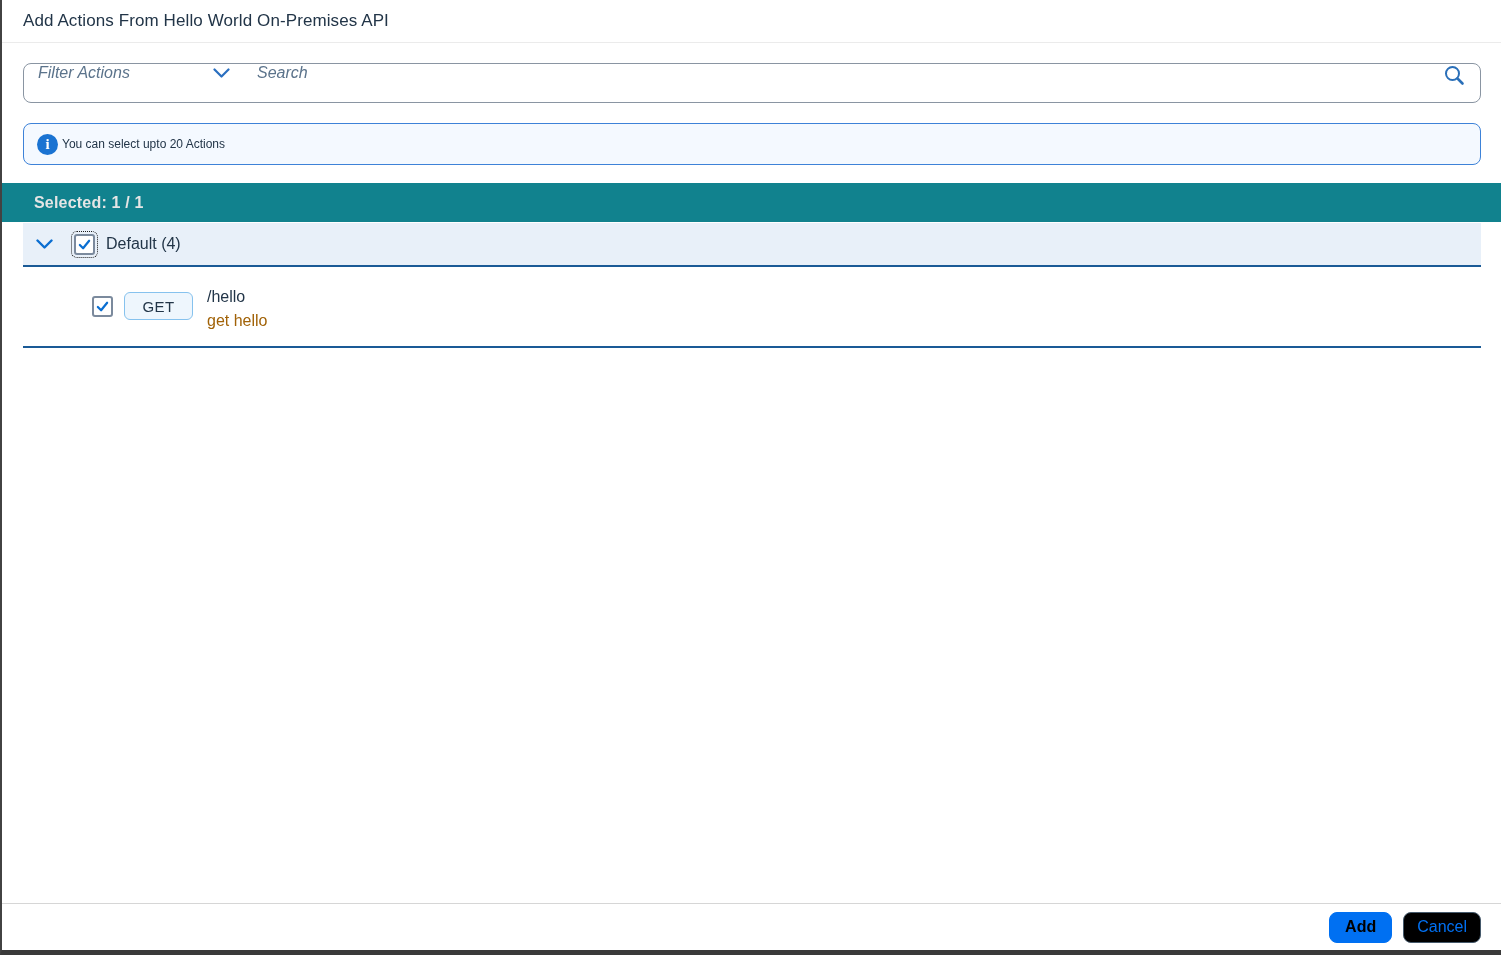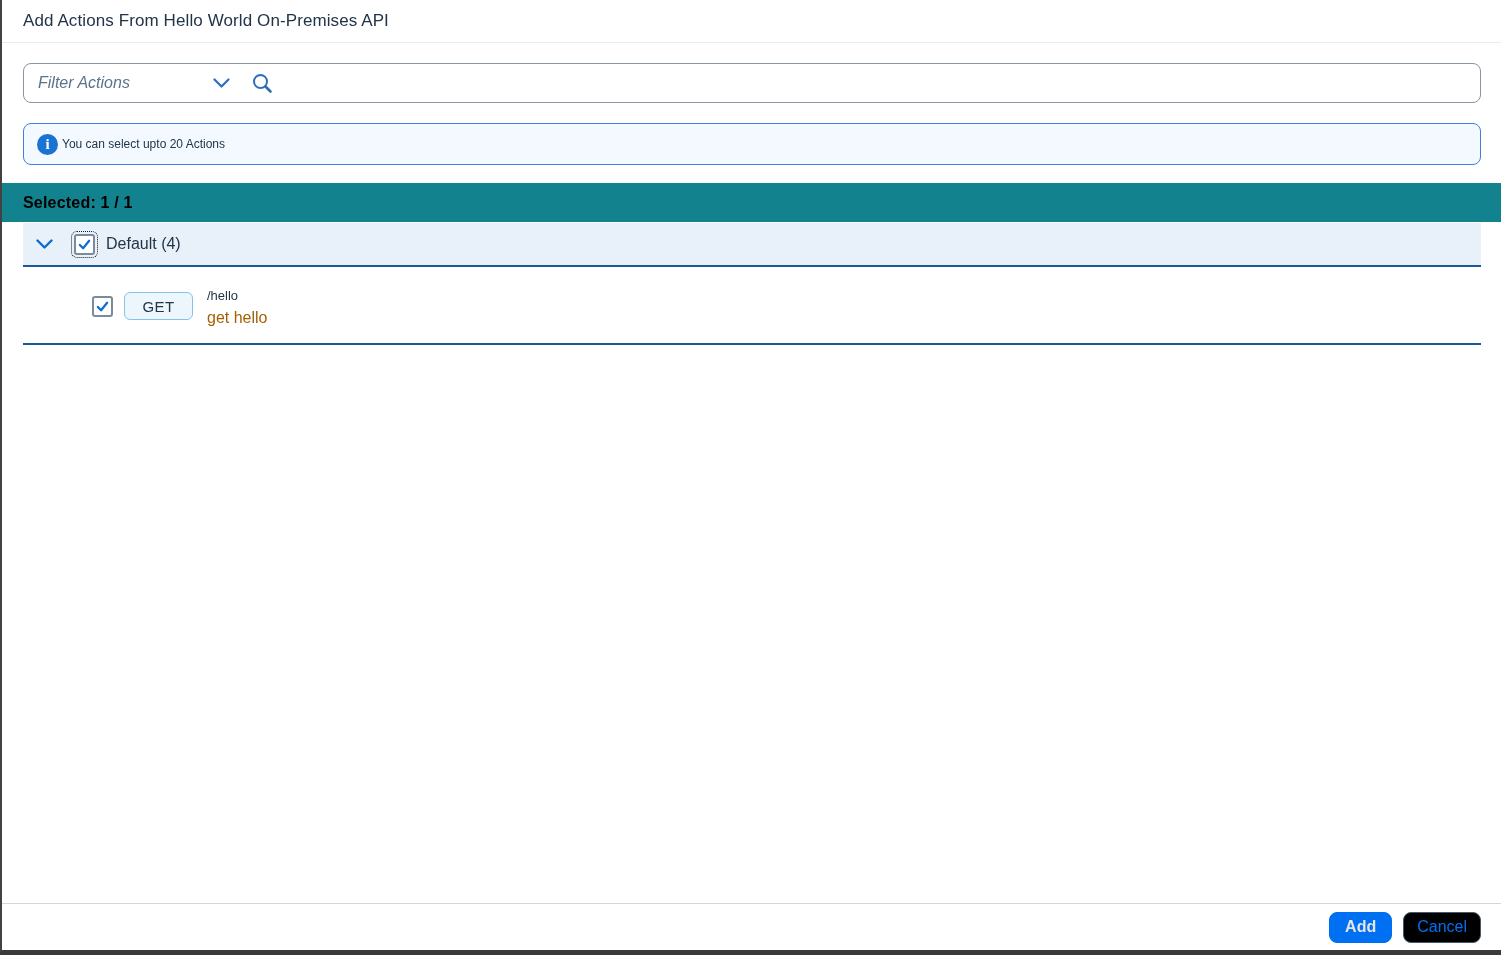--- a/index.html
+++ b/index.html
@@ -36,21 +36,21 @@
   
   .toolbar {
     flex: 0 0 auto;
     margin: 20px 20px 0 21px;
   }
   .filter-search {
     height: 40px;
     border: 1px solid #8a95a2;
     border-radius: 8px;
     display: flex;
-    align-items: center;
+    align-items: flex-start;
     background: #fff;
     overflow: hidden;
   }
   .filter-select {
     width: 218px;
     display: flex;
     align-items: center;
     justify-content: space-between;
     padding: 0 12px 0 14px;
     cursor: pointer;
@@ -118,24 +118,24 @@
     margin-left: 4px;
     font-size: 12px;
     color: #223548;
   }
   
   .selection-bar {
     flex: 0 0 auto;
     margin-top: 18px;
     height: 39px;
     background: #11828e;
-    color: #000000;
-    display: flex;
-    align-items: center;
-    padding-left: 21px;
+    color: #e5e5e5;
+    display: flex;
+    align-items: center;
+    padding-left: 32px;
     font-size: 16px;
     font-weight: 600;
     letter-spacing: 0.2px;
   }
   
   .group-row {
     flex: 0 0 auto;
     margin: 1px 20px 0 21px;
     height: 44px;
     background: #e8f0f9;
@@ -198,21 +198,21 @@
     align-items: center;
     justify-content: center;
     font-size: 15px;
     color: #223548;
     letter-spacing: 0.4px;
     flex: 0 0 auto;
     text-align: right;
   }
   .action-texts { margin-left: 14px; }
   .action-path {
-    font-size: 13px;
+    font-size: 16px;
     color: #223548;
   }
   .action-desc {
     margin-top: 6px;
     font-size: 16px;
     color: #a16207;
   }
   
   .spacer { flex: 1 1 auto; }
   .dlg-footer {
@@ -231,21 +231,21 @@
     font-family: "Liberation Sans", sans-serif;
     font-size: 16px;
     cursor: pointer;
     display: inline-flex;
     align-items: center;
     justify-content: center;
   }
   .btn-primary {
     background: #0070f2;
     border: 1px solid #0070f2;
-    color: #e5e5e5;
+    color: #000000;
     font-weight: bold;
     padding: 0 15px;
   }
   .btn-secondary {
     background: #000000;
     border: 1px solid #45596b;
     color: #0070f2;
     padding: 8px 13px;
   }
 </style>
@@ -262,20 +262,21 @@
     <div class="filter-search">
       <div class="filter-select">
         <span class="placeholder-text">Filter Actions</span>
         <span style="display:flex;">
           <svg width="17" height="11" viewBox="0 0 17 11">
               <path d="M1.5 1.5 L8.5 8.5 L15.5 1.5" fill="none" stroke="#2a6fc0" stroke-width="2.2" stroke-linecap="round" stroke-linejoin="round"></path>
             </svg>
         </span>
       </div>
       <div class="vsep"></div>
+      <input class="search-input" type="text" placeholder="Search" style="">
       <button class="search-btn">
         <span style="display:flex;">
           <svg width="22" height="22" viewBox="0 0 22 22">
             <circle cx="9.5" cy="9.5" r="6.5" fill="none" stroke="#2a6fb8" stroke-width="2"></circle>
             <line x1="14.5" y1="14.5" x2="19.5" y2="19.5" stroke="#2a6fb8" stroke-width="2.6" stroke-linecap="round"></line>
           </svg>
         </span>
       </button>
     </div>
   </div>

